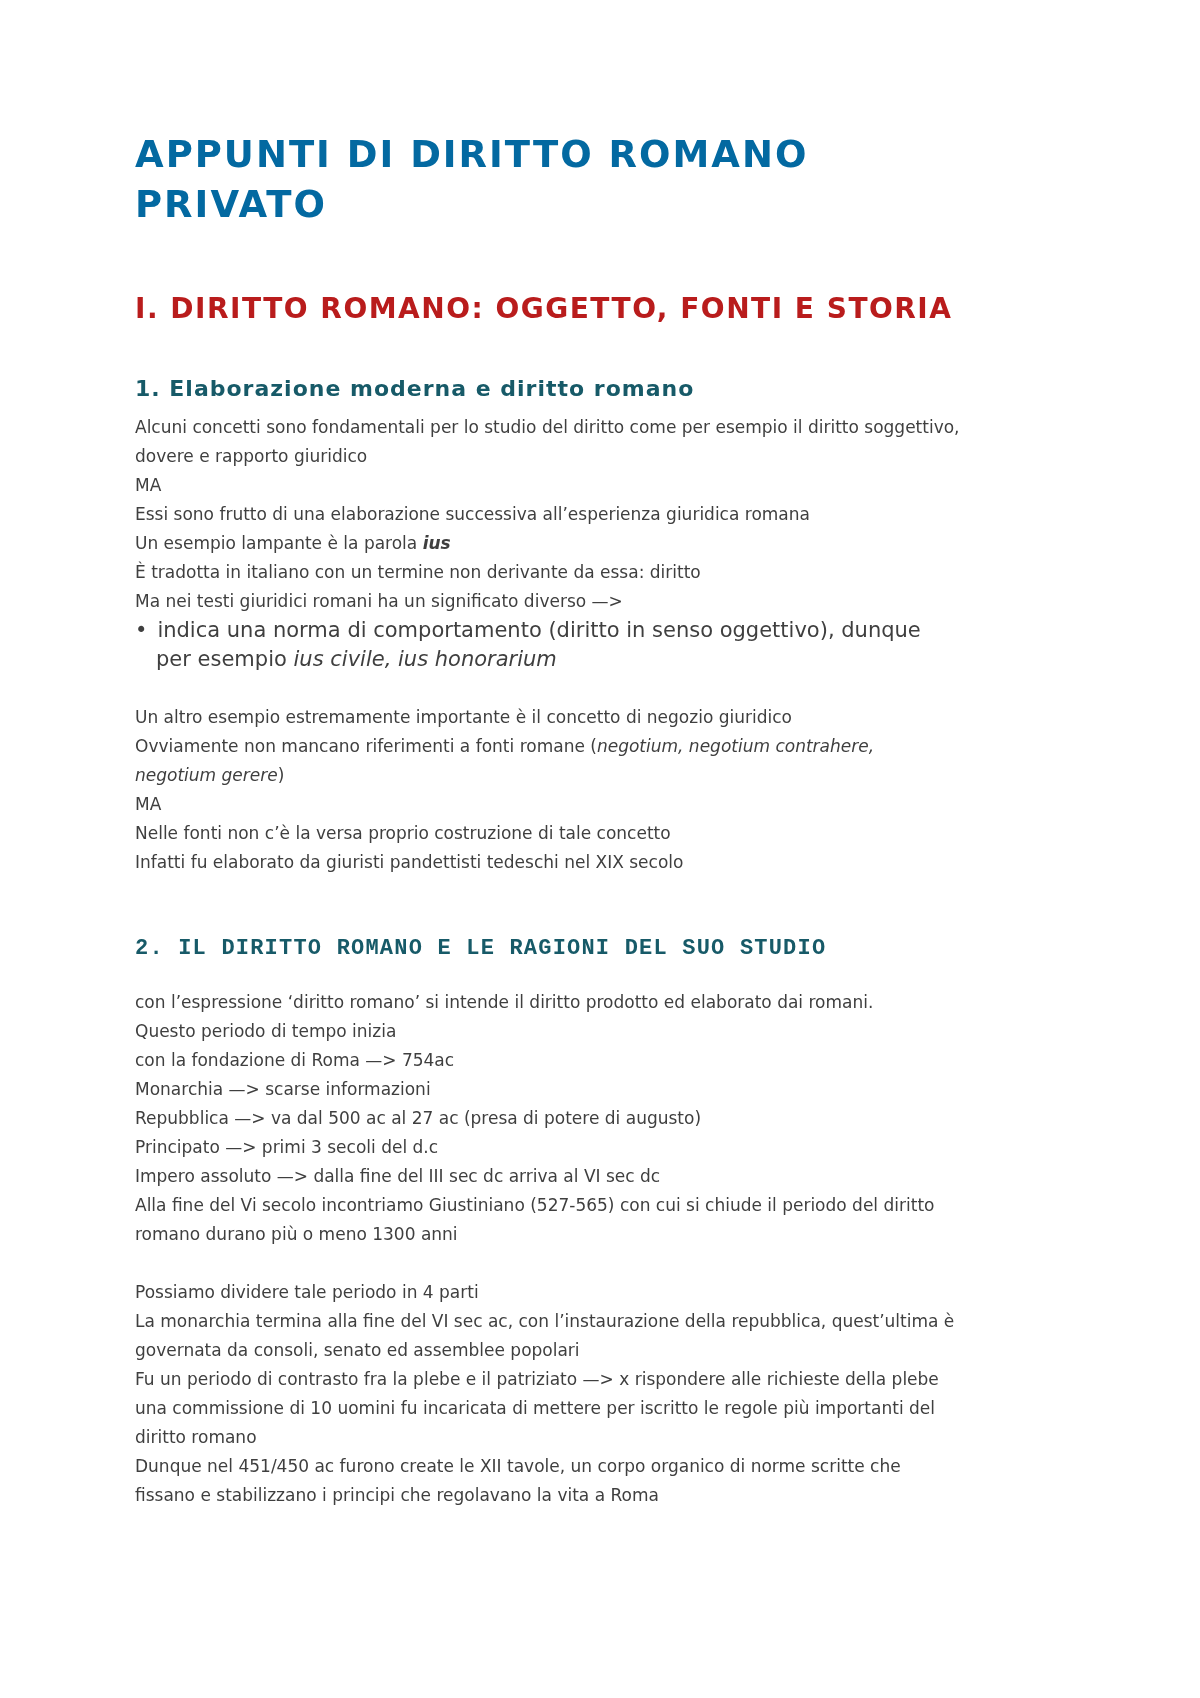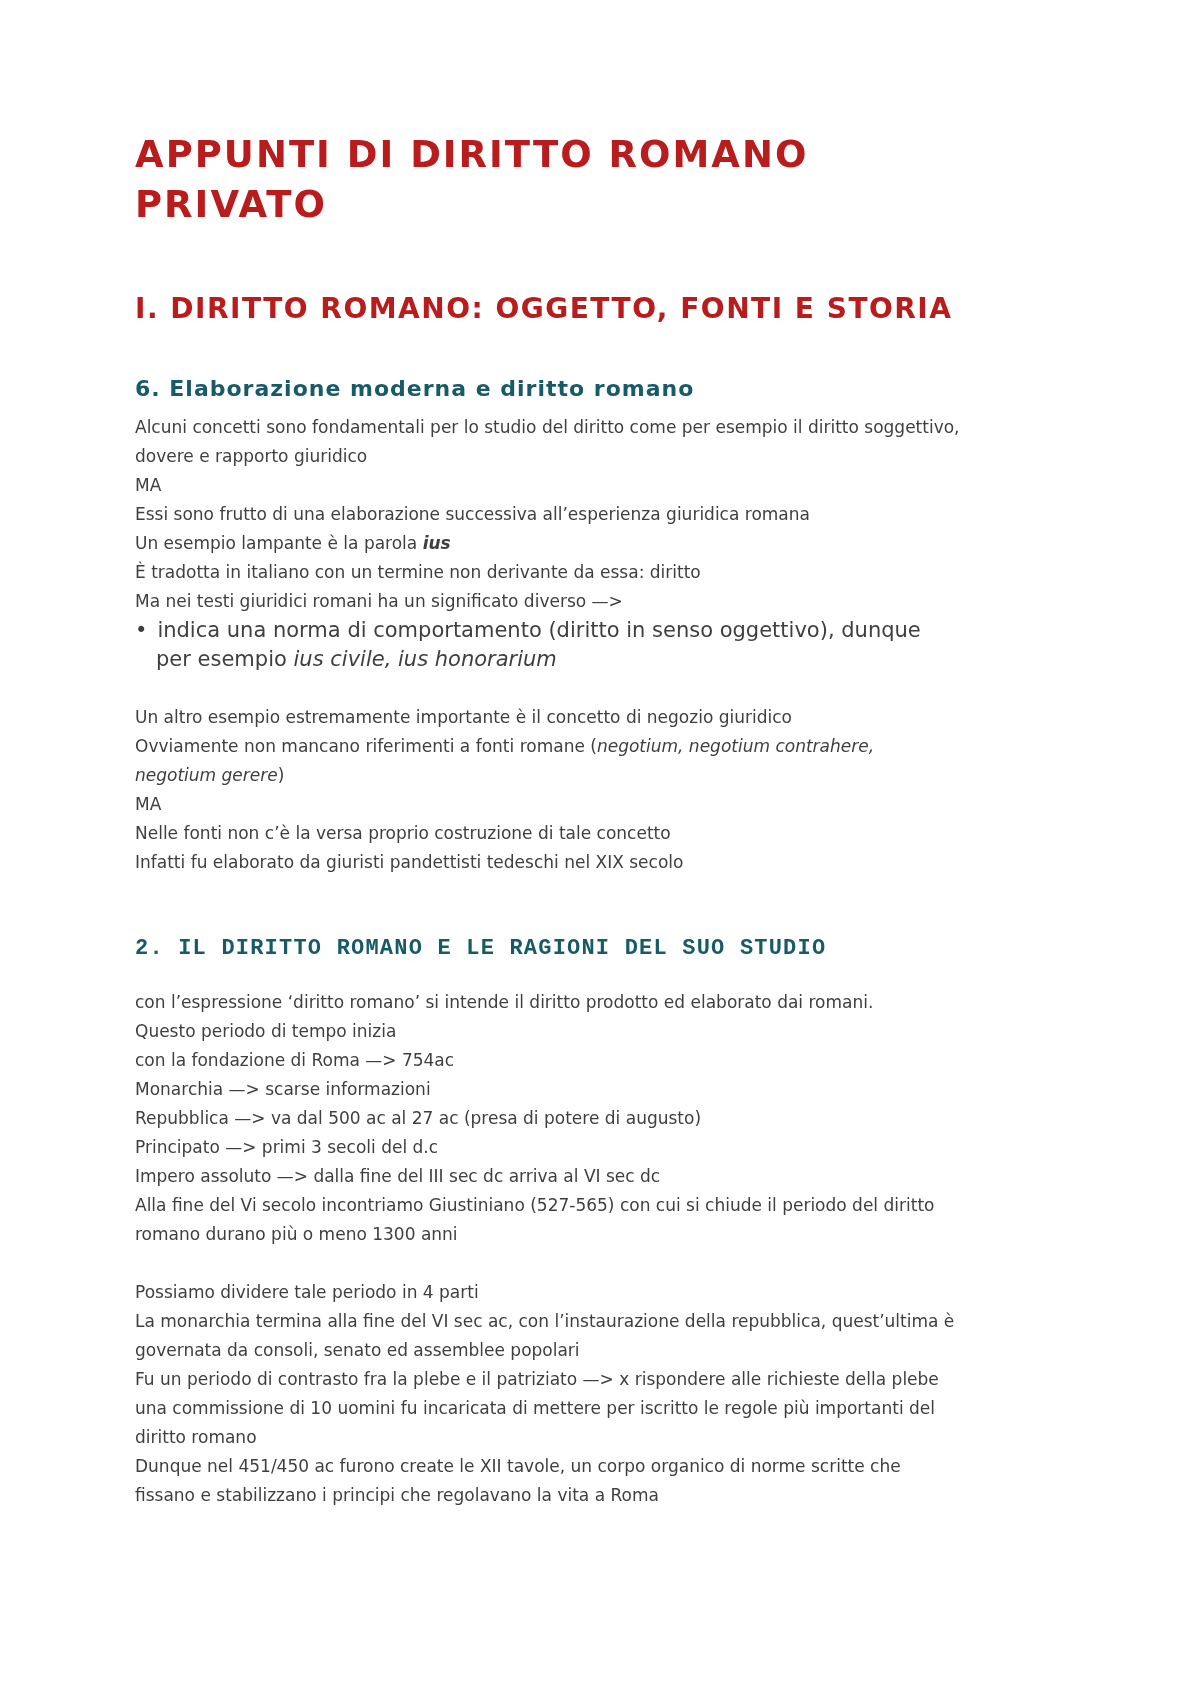--- a/index.html
+++ b/index.html
@@ -7,21 +7,21 @@
   body {
     width: 1200px;
     min-height: 1698px;
     font-family: "DejaVu Sans", "Liberation Sans", sans-serif;
     color: #3f3f3f;
     padding: 130px 240px 80px 135px;
   }
   .page { width: 100%; }
 
   h1.doc-title {
-    color: #b91c1c;
+    color: #0369a1;
     font-size: 37px;
     line-height: 50px;
     font-weight: bold;
     letter-spacing: 2px;
     margin-bottom: 56px;
   }
   h2.section-heading {
     color: #b91c1c;
     font-size: 28px;
     line-height: 45px;
@@ -63,21 +63,21 @@
 </style>
 </head>
 <body>
 
 <div class="page">
 
   <h1 class="doc-title">APPUNTI DI DIRITTO ROMANO PRIVATO</h1>
 
   <h2 class="section-heading">I. DIRITTO ROMANO: OGGETTO, FONTI E STORIA</h2>
 
-  <h3 class="sub-heading">6. Elaborazione moderna e diritto romano</h3>
+  <h3 class="sub-heading">1. Elaborazione moderna e diritto romano</h3>
 
   <p class="line">Alcuni concetti sono fondamentali per lo studio del diritto come per esempio il diritto soggettivo, dovere e rapporto giuridico</p>
   <p class="line">MA</p>
   <p class="line">Essi sono frutto di una elaborazione successiva all’esperienza giuridica romana</p>
   <p class="line"><span>Un esempio lampante è la parola </span><span class="bi">ius</span></p>
   <p class="line">È tradotta in italiano con un termine non derivante da essa: diritto</p>
   <p class="line">Ma nei testi giuridici romani ha un significato diverso —&gt;</p>
 
   <p class="bullet"><span class="bullet-glyph">•</span><span>indica una norma di comportamento (diritto in senso oggettivo), dunque per esempio </span><span class="it">ius civile, ius honorarium</span></p>
 

